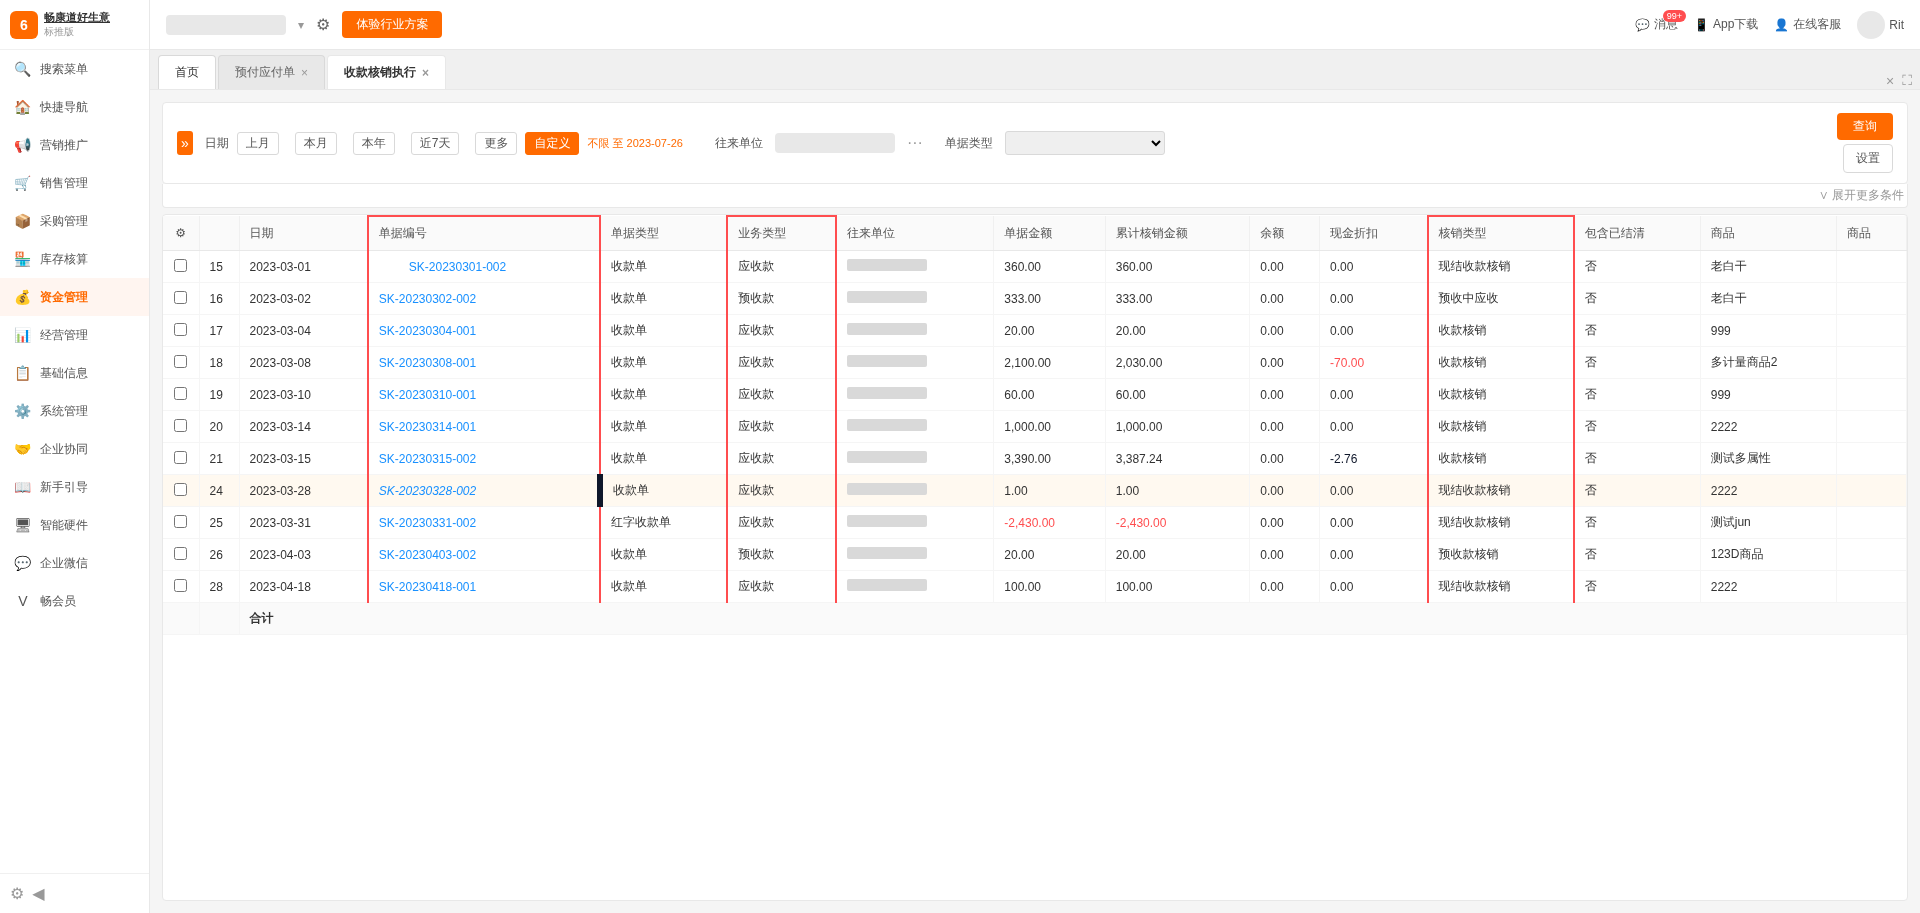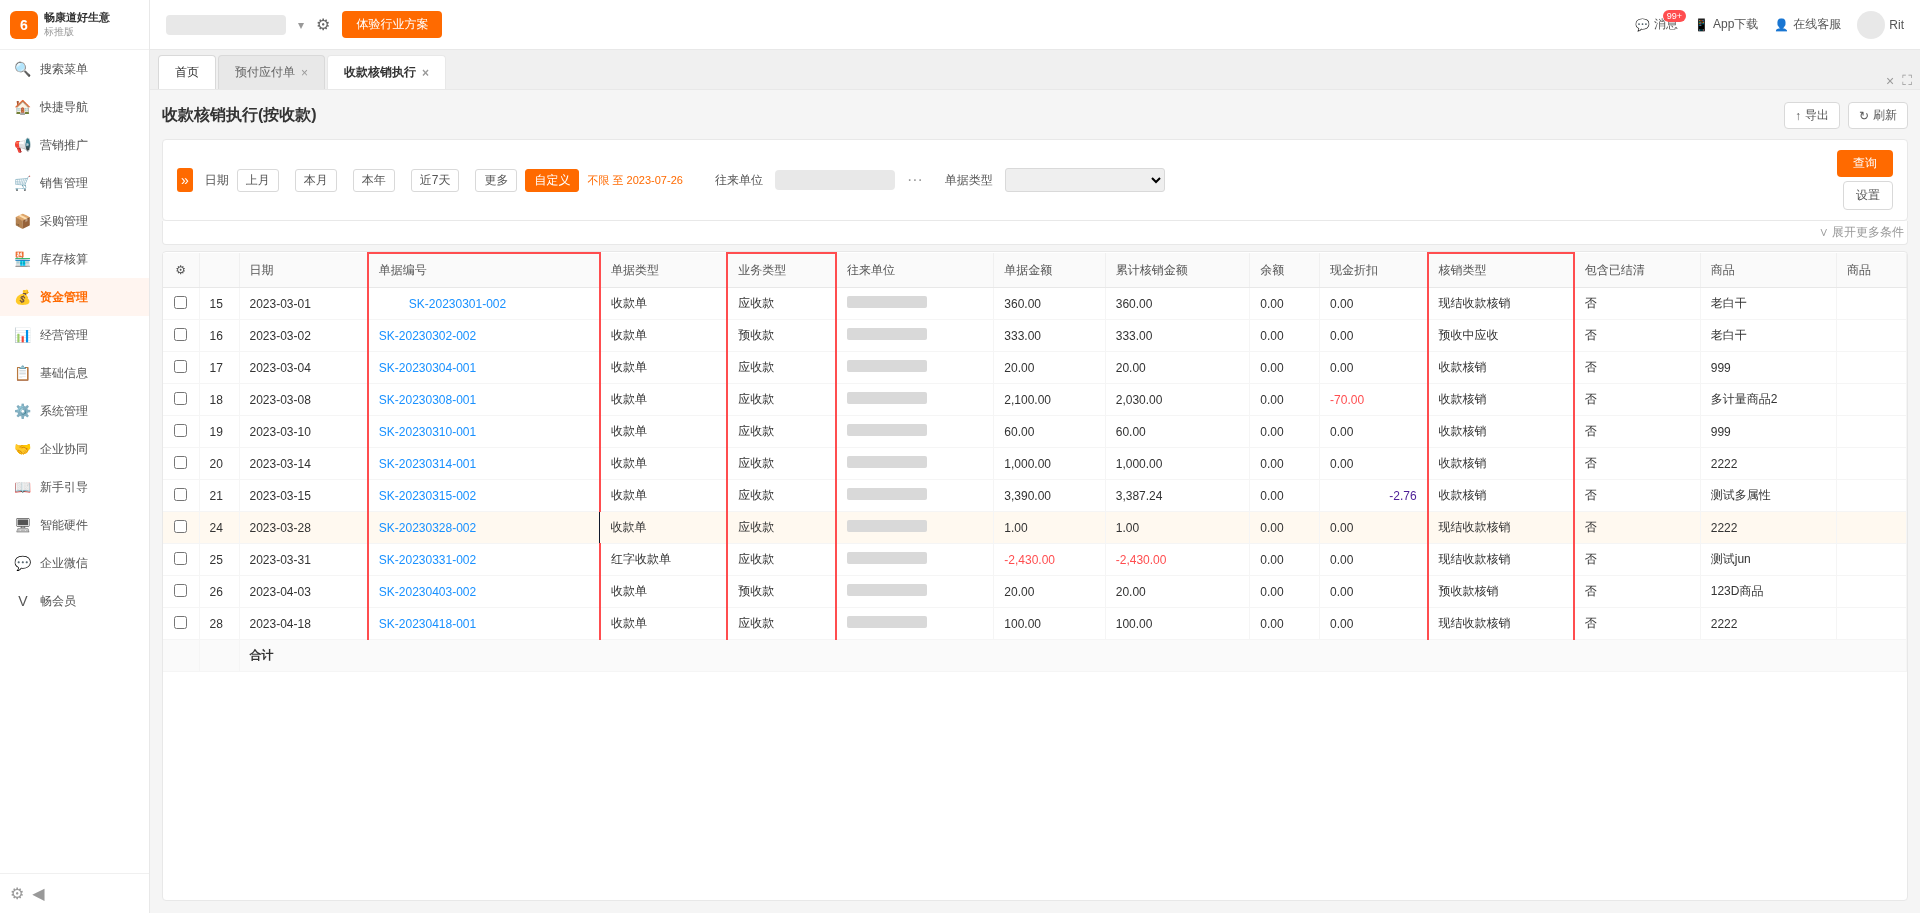--- a/index.html
+++ b/index.html
@@ -76,21 +76,21 @@
   </style>
 </head>
 <body>
 
 <div class="sidebar">
   <div class="sidebar-logo">
     <div class="logo-icon">
         <span>6</span>
       </div>
     <div>
-      <div style="font-size:11px;font-weight:bold;color:#333;">畅康道好生意</div>
+      <div style="font-size:11px;font-weight:bold;color:#333;text-decoration:underline;">畅康道好生意</div>
       <div style="font-size:10px;color:#999;">标推版</div>
     </div>
   </div>
   <div class="sidebar-nav" id="sidebar-nav">
       <div class="sidebar-item">
         <span class="s-icon">🔍</span>
         <span>搜索菜单</span>
       </div>
       <div class="sidebar-item">
         <span class="s-icon">🏠</span>
@@ -197,33 +197,20 @@
         <span class="tab-close">×</span>
       </div>
       <div class="tabbar-actions">
         <span class="tabbar-action-btn">×</span>
         <span class="tabbar-action-btn">⛶</span>
       </div>
     </div>
 
   <div class="page">
 
-    <div class="page-header">
-      <div class="page-title">收款核销执行(按收款)</div>
-      <div class="page-actions">
-        <button class="page-action-btn">
-          <span>↑</span>
-          <span>导出</span>
-        </button>
-        <button class="page-action-btn">
-          <span>↻</span>
-          <span>刷新</span>
-        </button>
-      </div>
-    </div>
 
     <div class="filter-bar">
       <div style="display:flex;align-items:center;gap:6px;cursor:pointer;padding:4px;background:#ff6a00;border-radius:3px;">
         <span style="color:white;font-size:14px;">»</span>
       </div>
       <div class="filter-section">
         <span class="filter-label">日期</span>
         <div class="filter-date-btns" id="filter-date-btns">
             <button class="filter-date-btn">上月</button>
             <button class="filter-date-btn">本月</button>
@@ -386,31 +373,31 @@
     <td style="text-align:center;"><input type="checkbox" style=""></td>
     <td>21</td>
     <td>2023-03-15</td>
     <td style="border-left:2px solid #ff4d4f;border-right:2px solid #ff4d4f;margin-left:10px;"><a class="link">SK-20230315-002</a></td>
     <td>收款单</td>
     <td style="border-left:2px solid #ff4d4f;border-right:2px solid #ff4d4f;">应收款</td>
     <td><span class="blurred"></span></td>
     <td style="">3,390.00</td>
     <td style="">3,387.24</td>
     <td>0.00</td>
-    <td style="color:#4c1d95;text-align:right;">-2.76</td>
+    <td style="color:#0f172a;">-2.76</td>
     <td style="border-left:2px solid #ff4d4f;border-right:2px solid #ff4d4f;">收款核销</td>
     <td>否</td>
     <td>测试多属性</td>
     <td></td>
   </tr>
             <tr class="highlighted">
     <td style="text-align:center;"><input type="checkbox" style=""></td>
     <td>24</td>
     <td>2023-03-28</td>
-    <td style="border-left:2px solid #ff4d4f;border-right:1px solid #0f172a;"><a class="link">SK-20230328-002</a></td>
+    <td style="border-left:2px solid #ff4d4f;border-right:6px solid #0f172a;font-style:italic;"><a class="link">SK-20230328-002</a></td>
     <td>收款单</td>
     <td style="border-left:2px solid #ff4d4f;border-right:2px solid #ff4d4f;">应收款</td>
     <td><span class="blurred"></span></td>
     <td style="">1.00</td>
     <td style="">1.00</td>
     <td>0.00</td>
     <td style="">0.00</td>
     <td style="border-left:2px solid #ff4d4f;border-right:2px solid #ff4d4f;">现结收款核销</td>
     <td>否</td>
     <td>2222</td>

